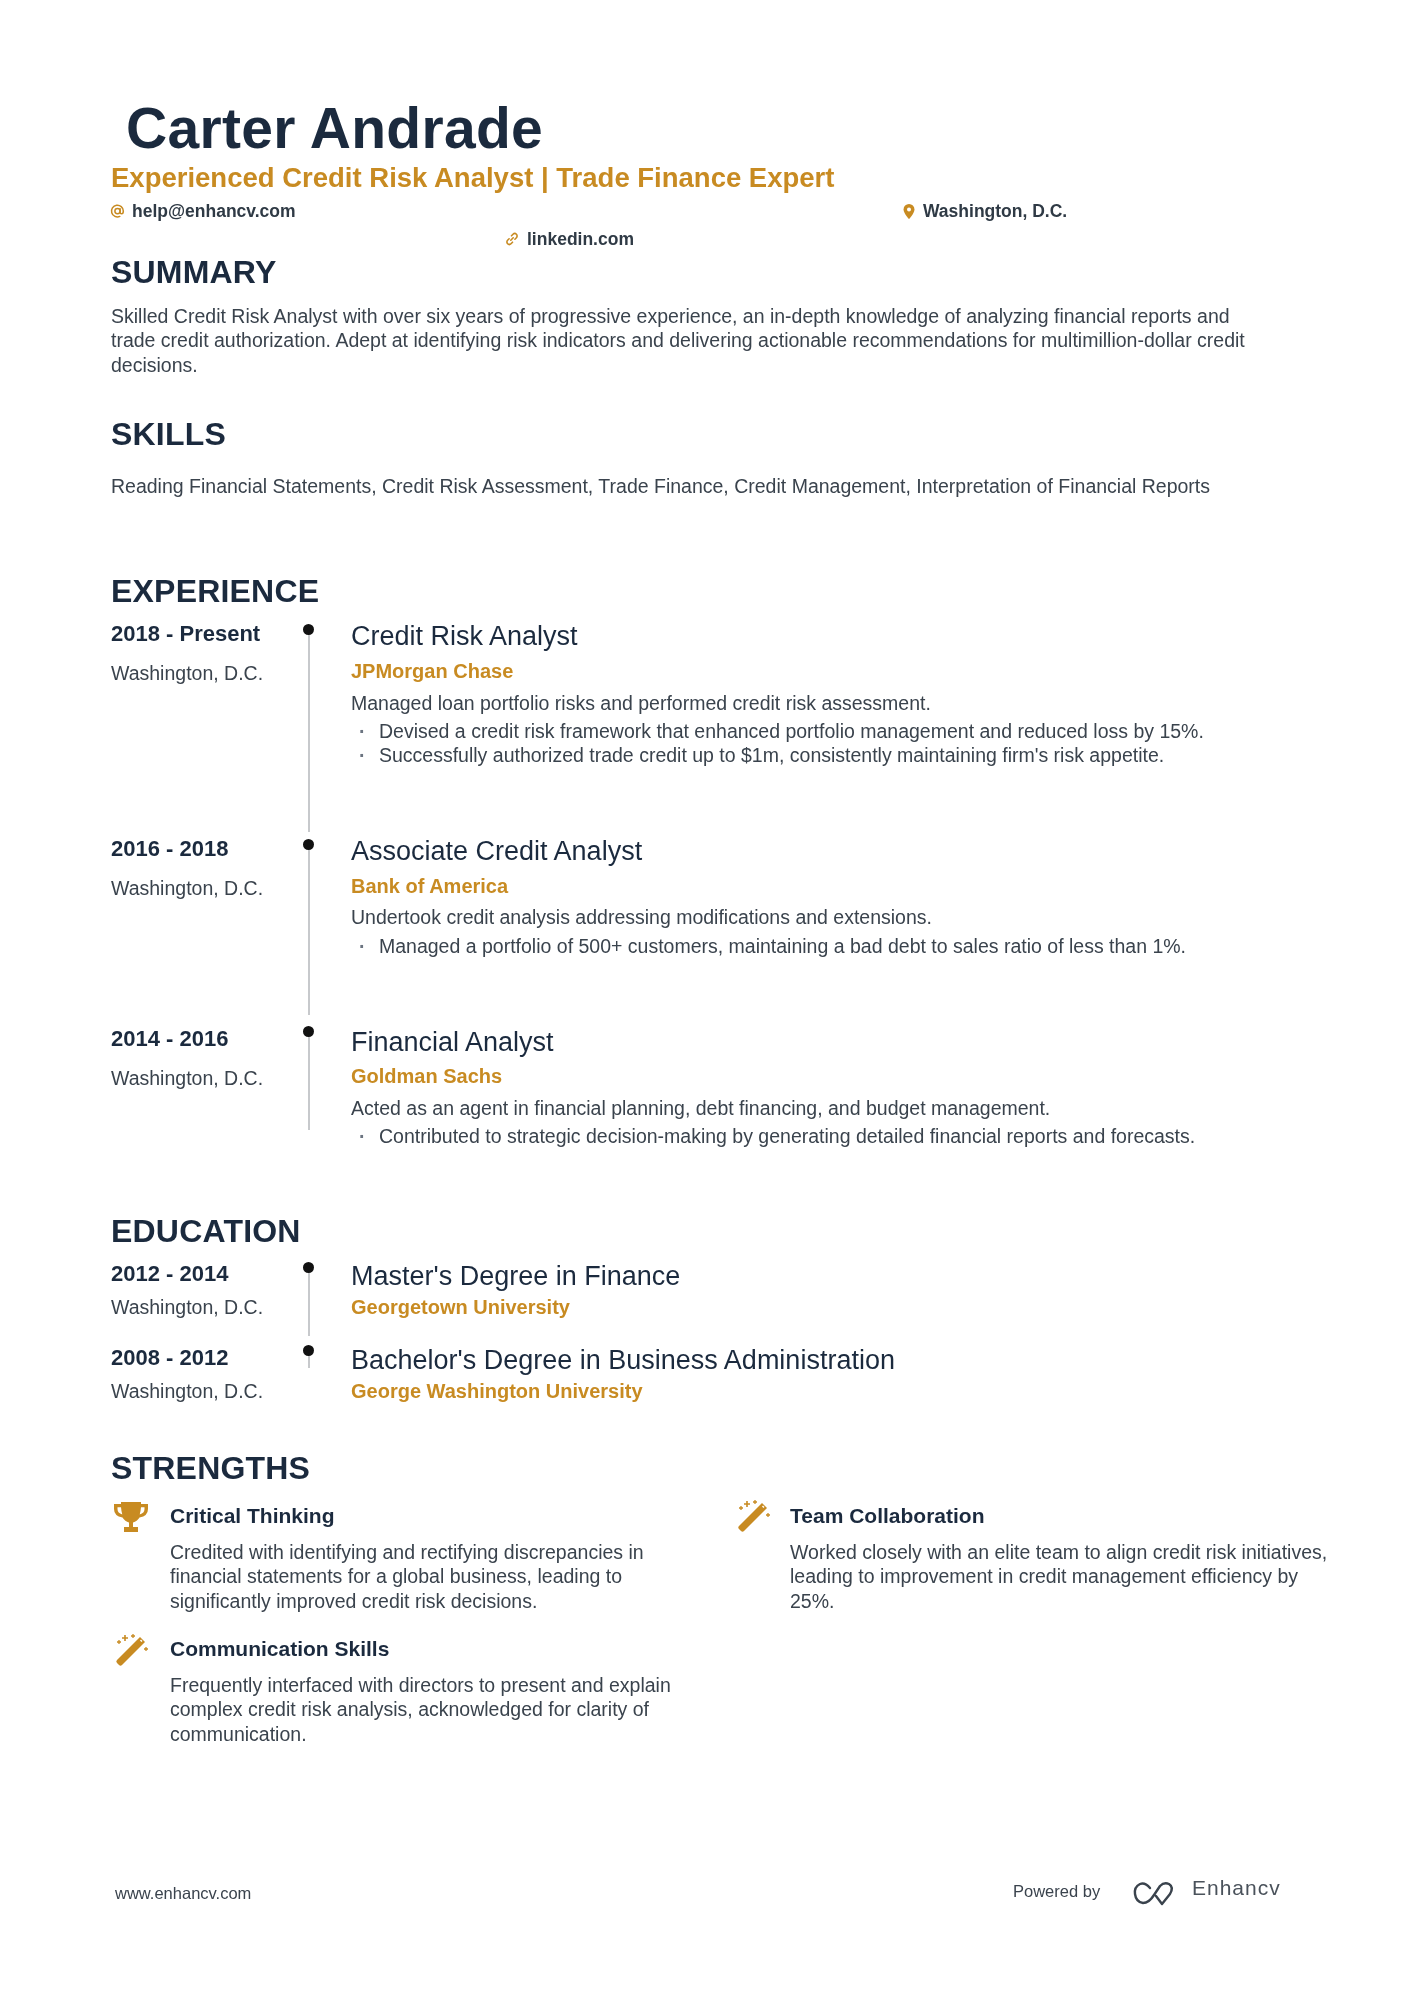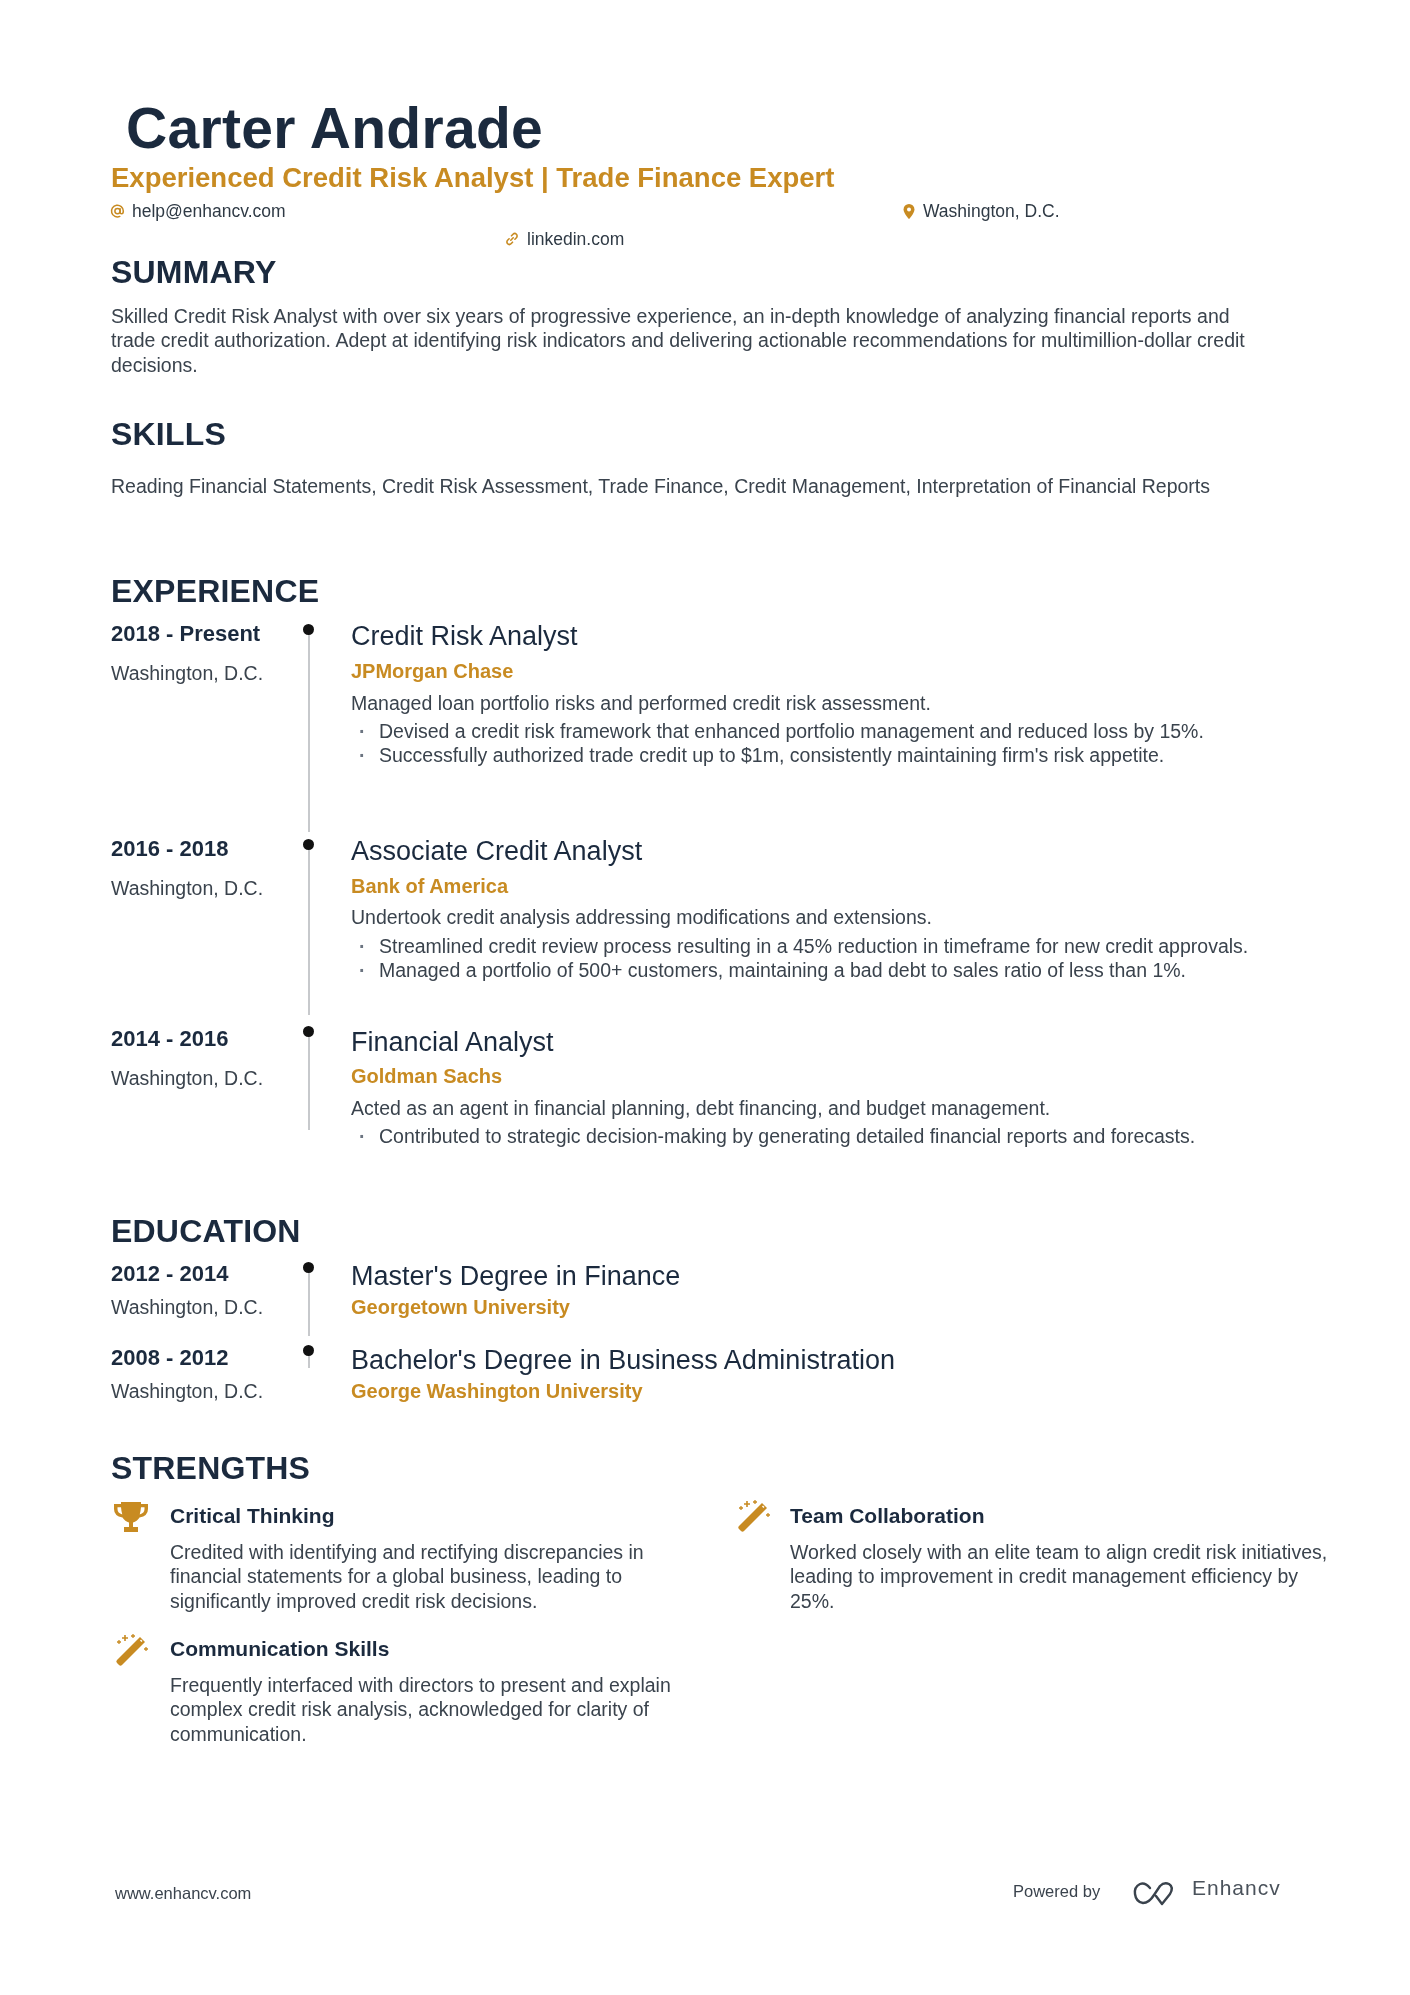--- a/index.html
+++ b/index.html
@@ -3,21 +3,21 @@
 <meta charset="utf-8">
 <style>
   html, body { margin: 0; padding: 0; background: #ffffff; }
   body { width: 1410px; height: 1995px; position: relative; overflow: hidden;
          font-family: "Liberation Sans", "DejaVu Sans", sans-serif; color: #1b2a3e; }
   .abs { position: absolute; }
   .navy { color: #1b2a3e; }
   .body-text { color: #3a434d; font-size: 19.5px; line-height: 24.4px; }
   #name { left: 126px; top: 96px; font-size: 57px; font-weight: 700; letter-spacing: 0.3px; line-height: 64px; }
   #subtitle { left: 111px; top: 162px; font-size: 27.5px; font-weight: 700; line-height: 32px; color: #c88b22; }
-  .contact { top: 200px; height: 22px; display: flex; align-items: center; font-size: 17.5px; font-weight: 400; color: #2f3a45; }
+  .contact { top: 200px; height: 22px; display: flex; align-items: center; font-size: 17.5px; font-weight: 700; color: #2f3a45; }
   .contact svg { margin-right: 7px; }
   .section-title { left: 111px; font-size: 32px; font-weight: 700; color: #1b2a3e; line-height: 36px; letter-spacing: 0.2px; }
   .para { left: 111px; width: 1165px; }
   .date { left: 111px; font-size: 22px; font-weight: 700; color: #1b2a3e; line-height: 26px; }
   .loc { left: 111px; font-size: 19.5px; color: #3a434d; line-height: 24px; }
   .tl-dot { width: 11px; height: 11px; border-radius: 50%; background: #111; left: 303px; }
   .tl-line { width: 2px; background: #c7c9cc; left: 308px; }
   .job-title { left: 351px; font-size: 27px; color: #1b2a3e; line-height: 32px; }
   .company { left: 351px; font-size: 20px; font-weight: 700; color: #c88b22; line-height: 24px; }
   .desc { left: 351px; width: 960px; }
@@ -88,21 +88,20 @@
   </ul>
 </div>
 
 <div>
   <div class="abs date" style="top:836px;">2016 - 2018</div>
   <div class="abs loc" style="top:876px;">Washington, D.C.</div>
   <div class="abs job-title" style="top:835px;">Associate Credit Analyst</div>
   <div class="abs company" style="top:874px;">Bank of America</div>
   <div class="abs desc body-text" style="top:905px;">Undertook credit analysis addressing modifications and extensions.</div>
   <ul class="abs bullets body-text" style="top:934px;">
-    <li>Streamlined credit review process resulting in a 45% reduction in timeframe for new credit approvals.</li>
     <li>Managed a portfolio of 500+ customers, maintaining a bad debt to sales ratio of less than 1%.</li>
   </ul>
 </div>
 
 <div>
   <div class="abs date" style="top:1026px;">2014 - 2016</div>
   <div class="abs loc" style="top:1066px;">Washington, D.C.</div>
   <div class="abs job-title" style="top:1026px;">Financial Analyst</div>
   <div class="abs company" style="top:1064px;">Goldman Sachs</div>
   <div class="abs desc body-text" style="top:1096px;">Acted as an agent in financial planning, debt financing, and budget management.</div>

